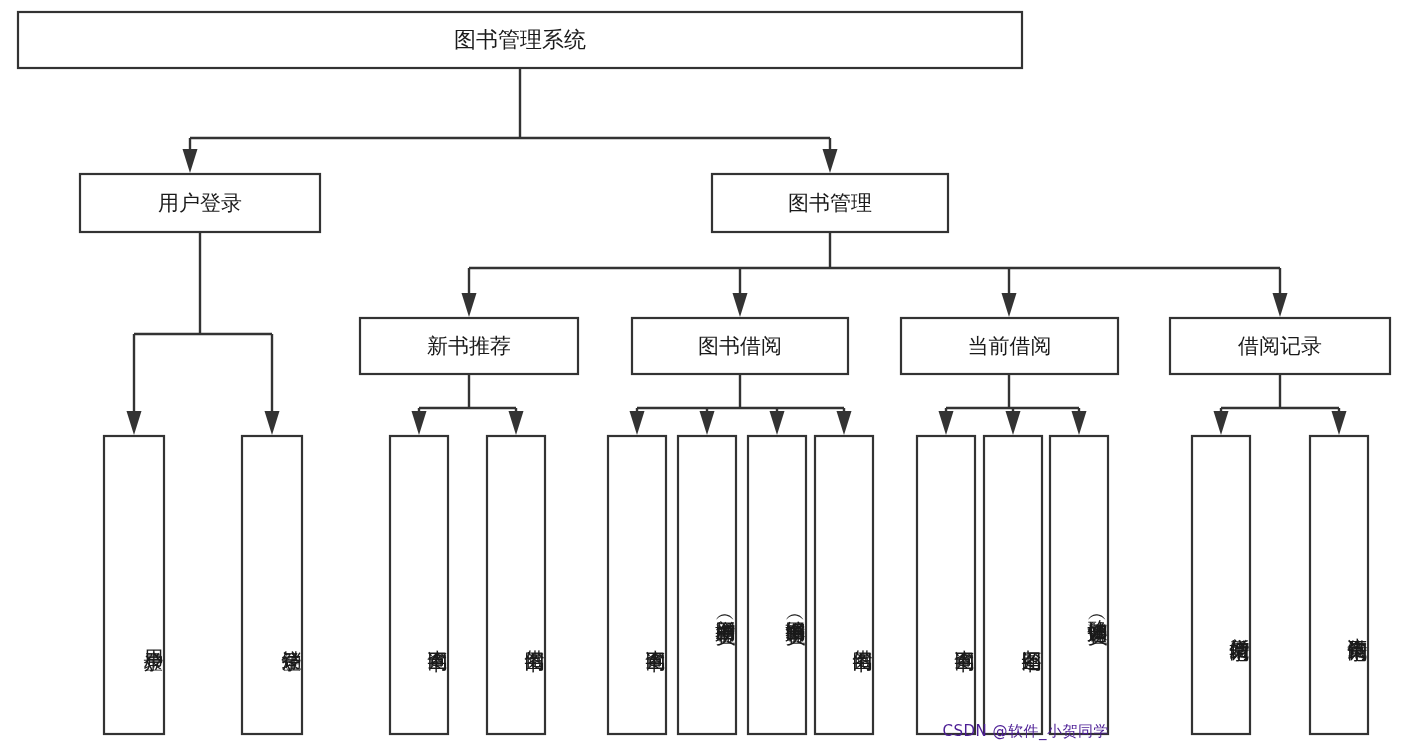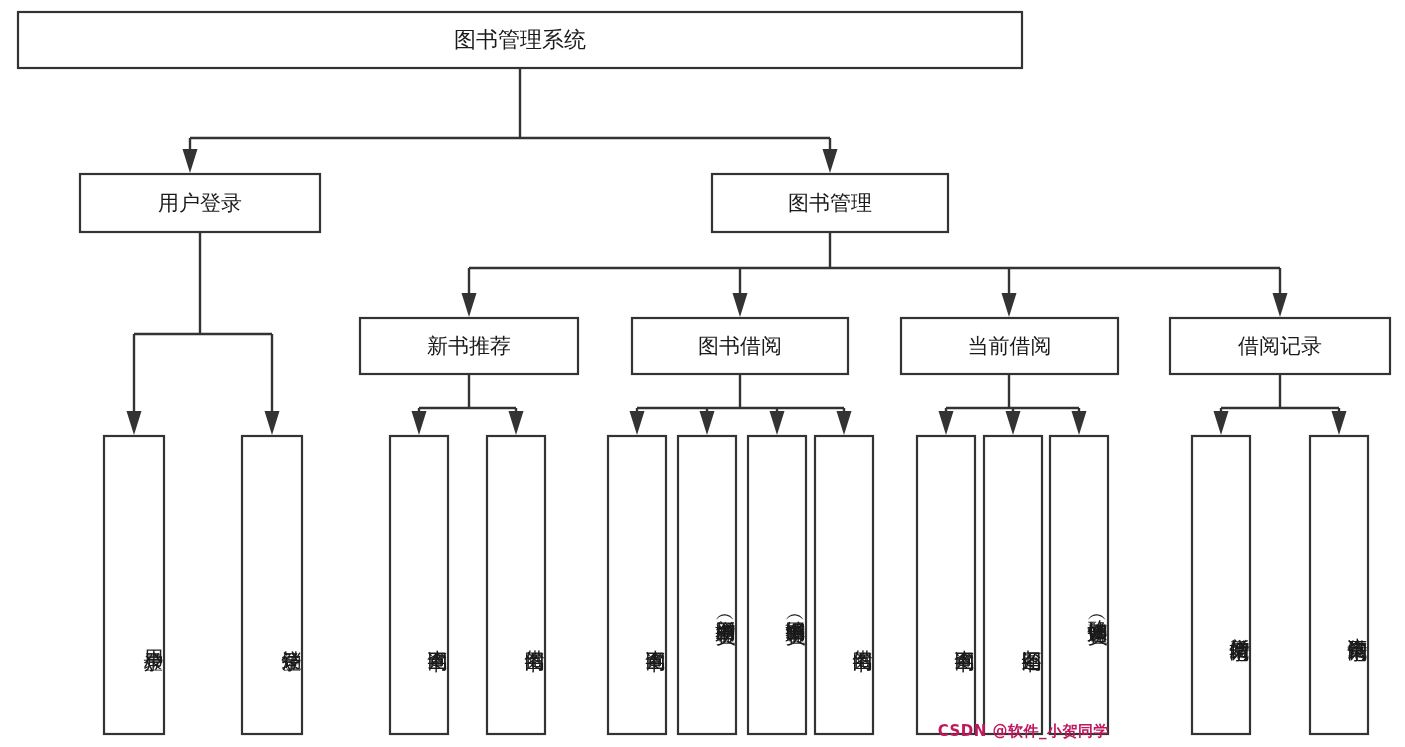--- a/index.html
+++ b/index.html
@@ -69,24 +69,23 @@
     align-items: flex-start;
     justify-content: center;
     pointer-events: none;
   }
   .watermark {
     position: absolute;
     right: 8px;
     bottom: 6px;
     font-family: "DejaVu Sans", "Liberation Sans", sans-serif;
     font-size: 15px;
-    color: #be185d;
+    color: #4c1d95;
     white-space: nowrap;
     letter-spacing: 0.5px;
-    font-weight: bold;
   }
 </style>
 </head>
 <body>
 
 <div id="diagram-root">
 
   <svg id="diagram-svg" viewBox="0 0 1405 747">
     <g id="connectors-layer">
         <g>

